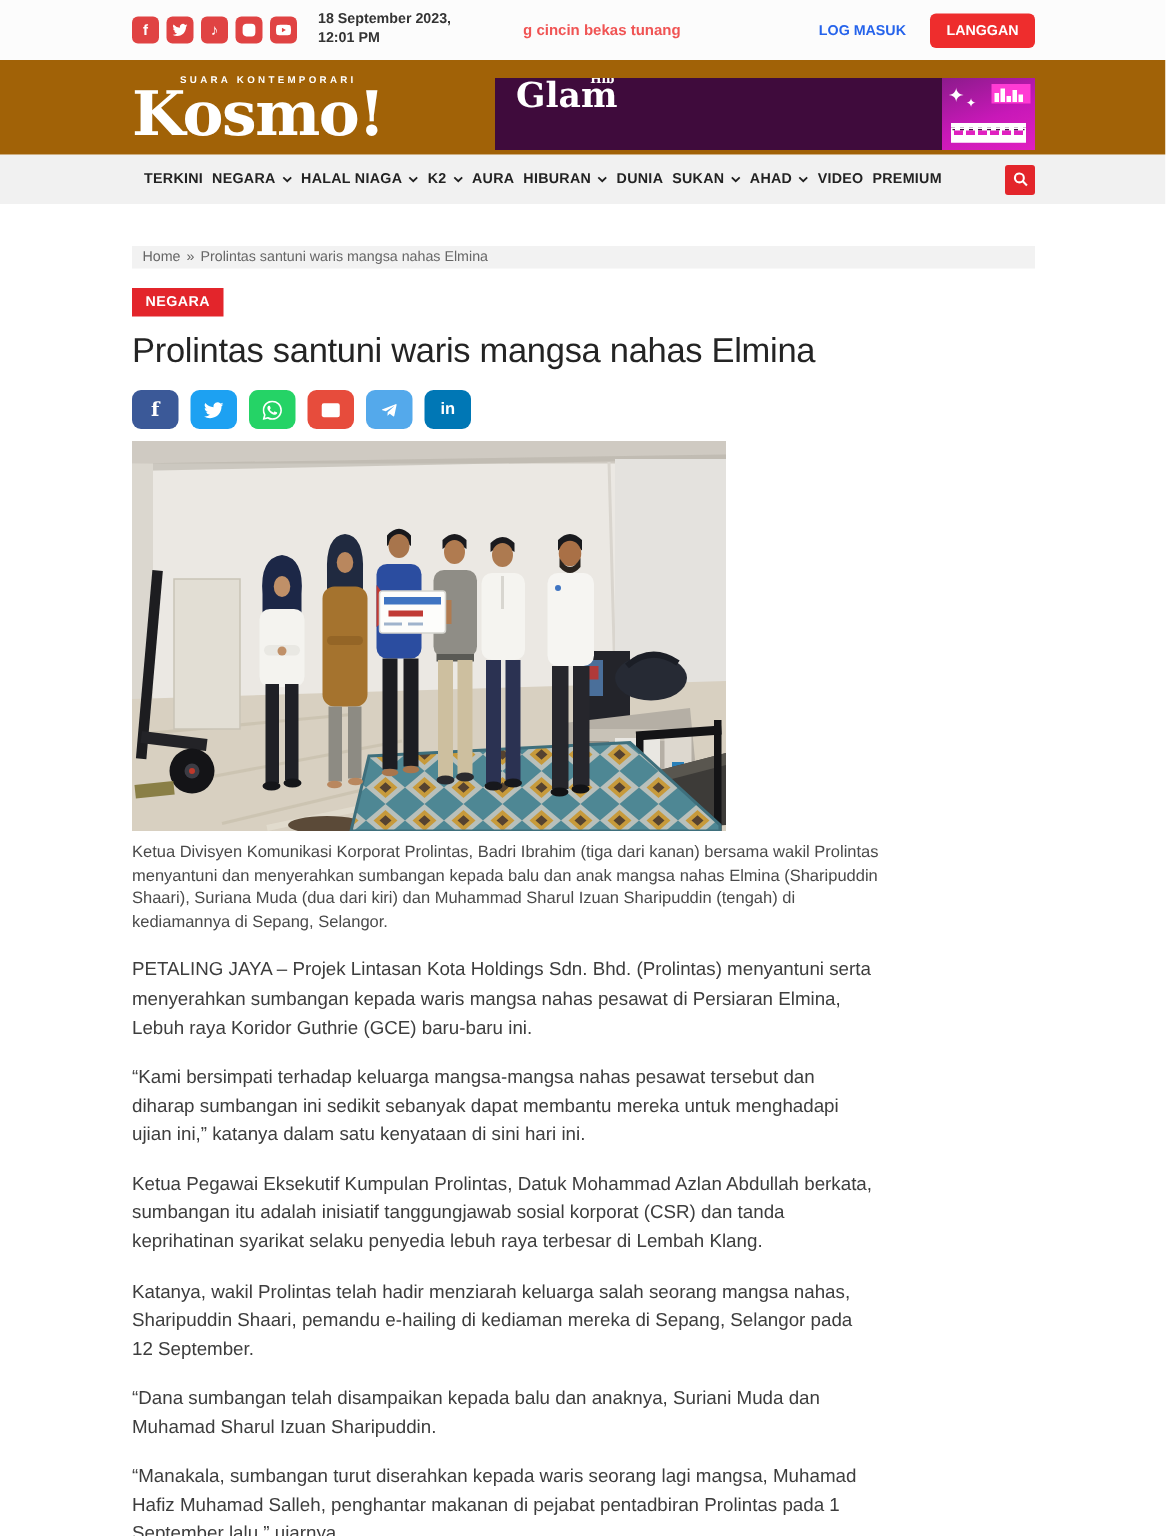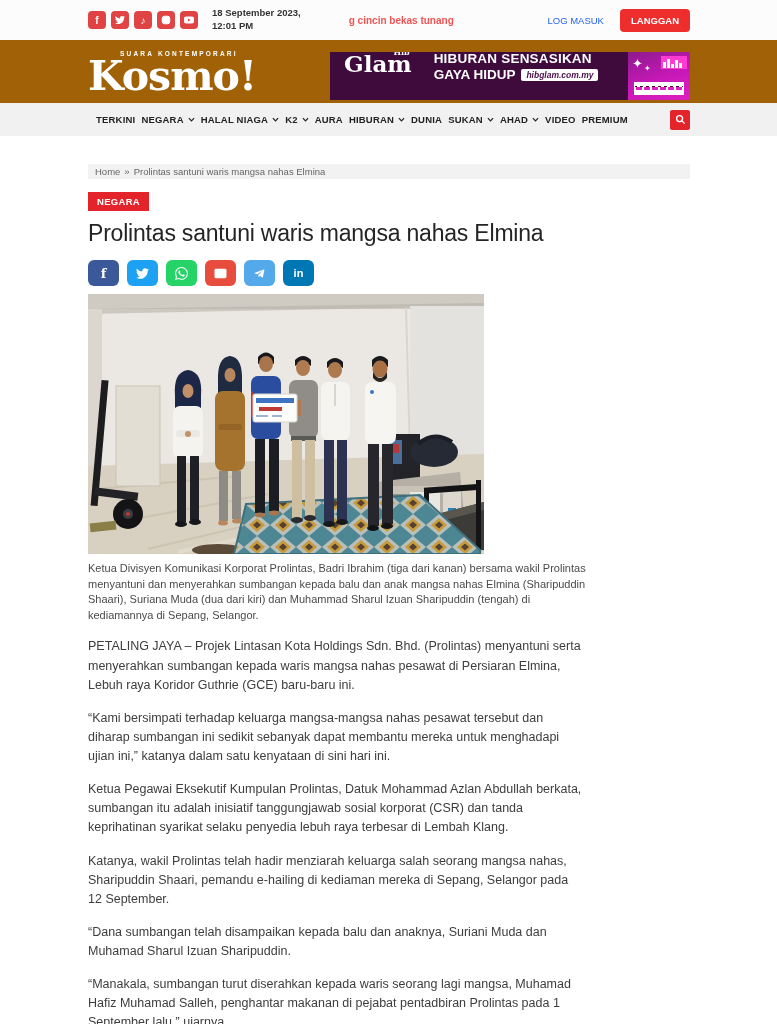--- a/index.html
+++ b/index.html
@@ -11,21 +11,21 @@
   }
   
   .topbar { height:40px; background:#fcfcfc; display:flex; align-items:center; padding:0 87px 0 88px; }
   .social-row { display:flex; gap:5px; }
   .s-icon { width:18px; height:18px; border-radius:4px; background:#e04343; color:#fff;
     display:flex; align-items:center; justify-content:center; font-size:10px; font-weight:bold; cursor:pointer; }
   .s-icon svg { width:10px; height:10px; fill:#fff; }
   .top-date { margin-left:14px; font-size:9.5px; font-weight:700; color:#333; line-height:1.35; }
   .ticker { margin-left:48px; font-size:10px; font-weight:600; color:#f05454; white-space:nowrap; overflow:hidden; width:170px; }
   .top-spacer { flex:1; }
-  .login { font-size:9.5px; font-weight:400; color:#2563eb; cursor:pointer; }
+  .login { font-size:9.5px; font-weight:700; color:#2563eb; cursor:pointer; }
   .subscribe { margin-left:16px; background:#ee2d2d; color:#fff; font-size:9.5px; font-weight:700;
     padding:6px 11px; border-radius:4px; border:none; cursor:pointer; font-family:inherit; }
   
   .masthead { height:63px; background:#a16207; position:relative; }
   .brand { position:absolute; left:88px; top:10px; color:#fff; cursor:pointer; }
   .brand-tag { font-size:6.5px; letter-spacing:2.2px; font-weight:700; margin-left:32px; display:block; }
   .brand-name { font-family:"DejaVu Serif", serif; font-weight:bold; font-size:41px; line-height:0.95; letter-spacing:-1px; }
   .ad-banner { position:absolute; left:330px; top:12px; width:360px; height:48px; background:#3f0b3c;
     display:flex; align-items:flex-start; cursor:pointer; overflow:hidden; }
   .ad-logo { position:relative; color:#fff; font-family:"DejaVu Serif", serif; font-weight:bold;
@@ -122,27 +122,20 @@
 <div class="masthead">
   <div class="brand">
     <span class="brand-tag">SUARA KONTEMPORARI</span>
     <span class="brand-name">Kosmo!</span>
   </div>
   <div class="ad-banner">
     <div class="ad-logo">
       <span class="hib">Hib</span>
       <span>Glam</span>
     </div>
-    <div class="ad-mid">
-      <div class="ad-line1">HIBURAN SENSASIKAN</div>
-      <div class="ad-line2-row">
-        <span class="ad-line2">GAYA HIDUP</span>
-        <span class="ad-url">hibglam.com.my</span>
-      </div>
-    </div>
     <div class="ad-right">
       <span class="spark1">✦</span>
       <span class="spark2">✦</span>
       <div class="mini-chart">
           <i style="height:6px"></i>
           <i style="height:9px"></i>
           <i style="height:4px"></i>
           <i style="height:8px"></i>
           <i style="height:5px"></i>
         </div>

